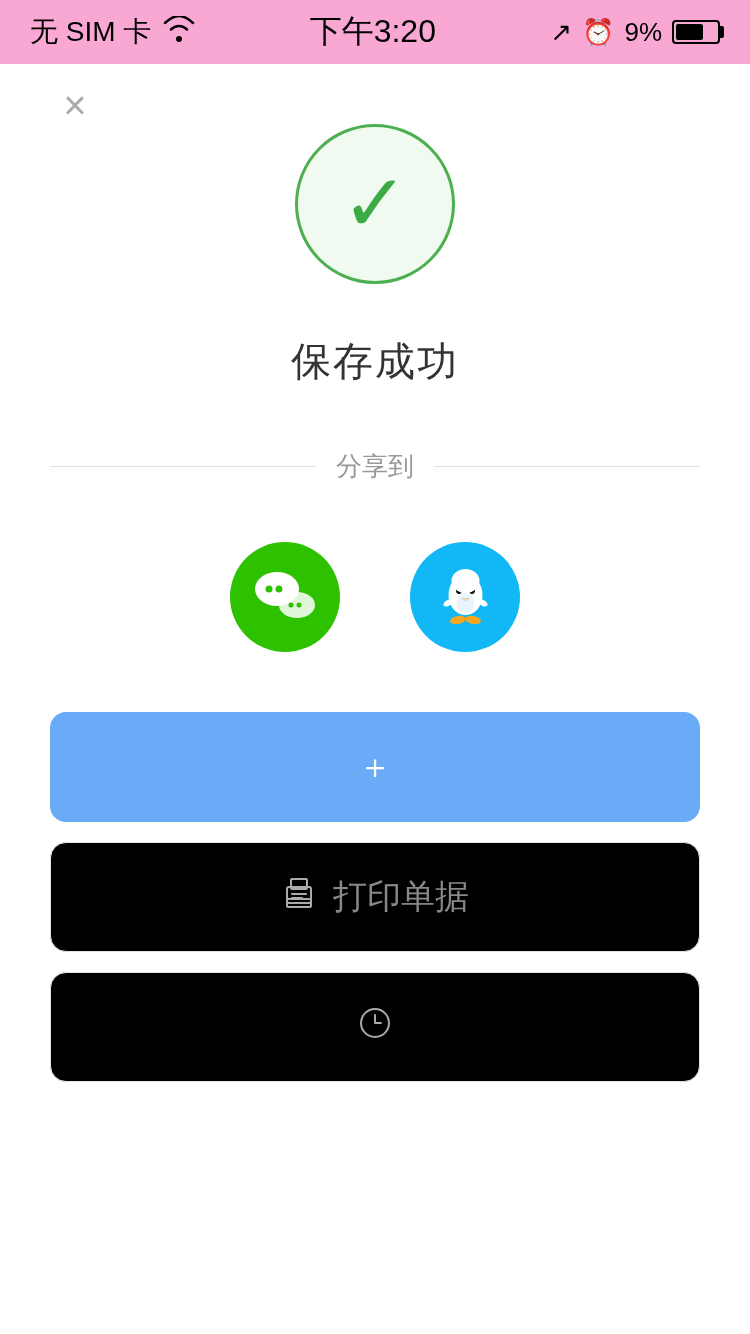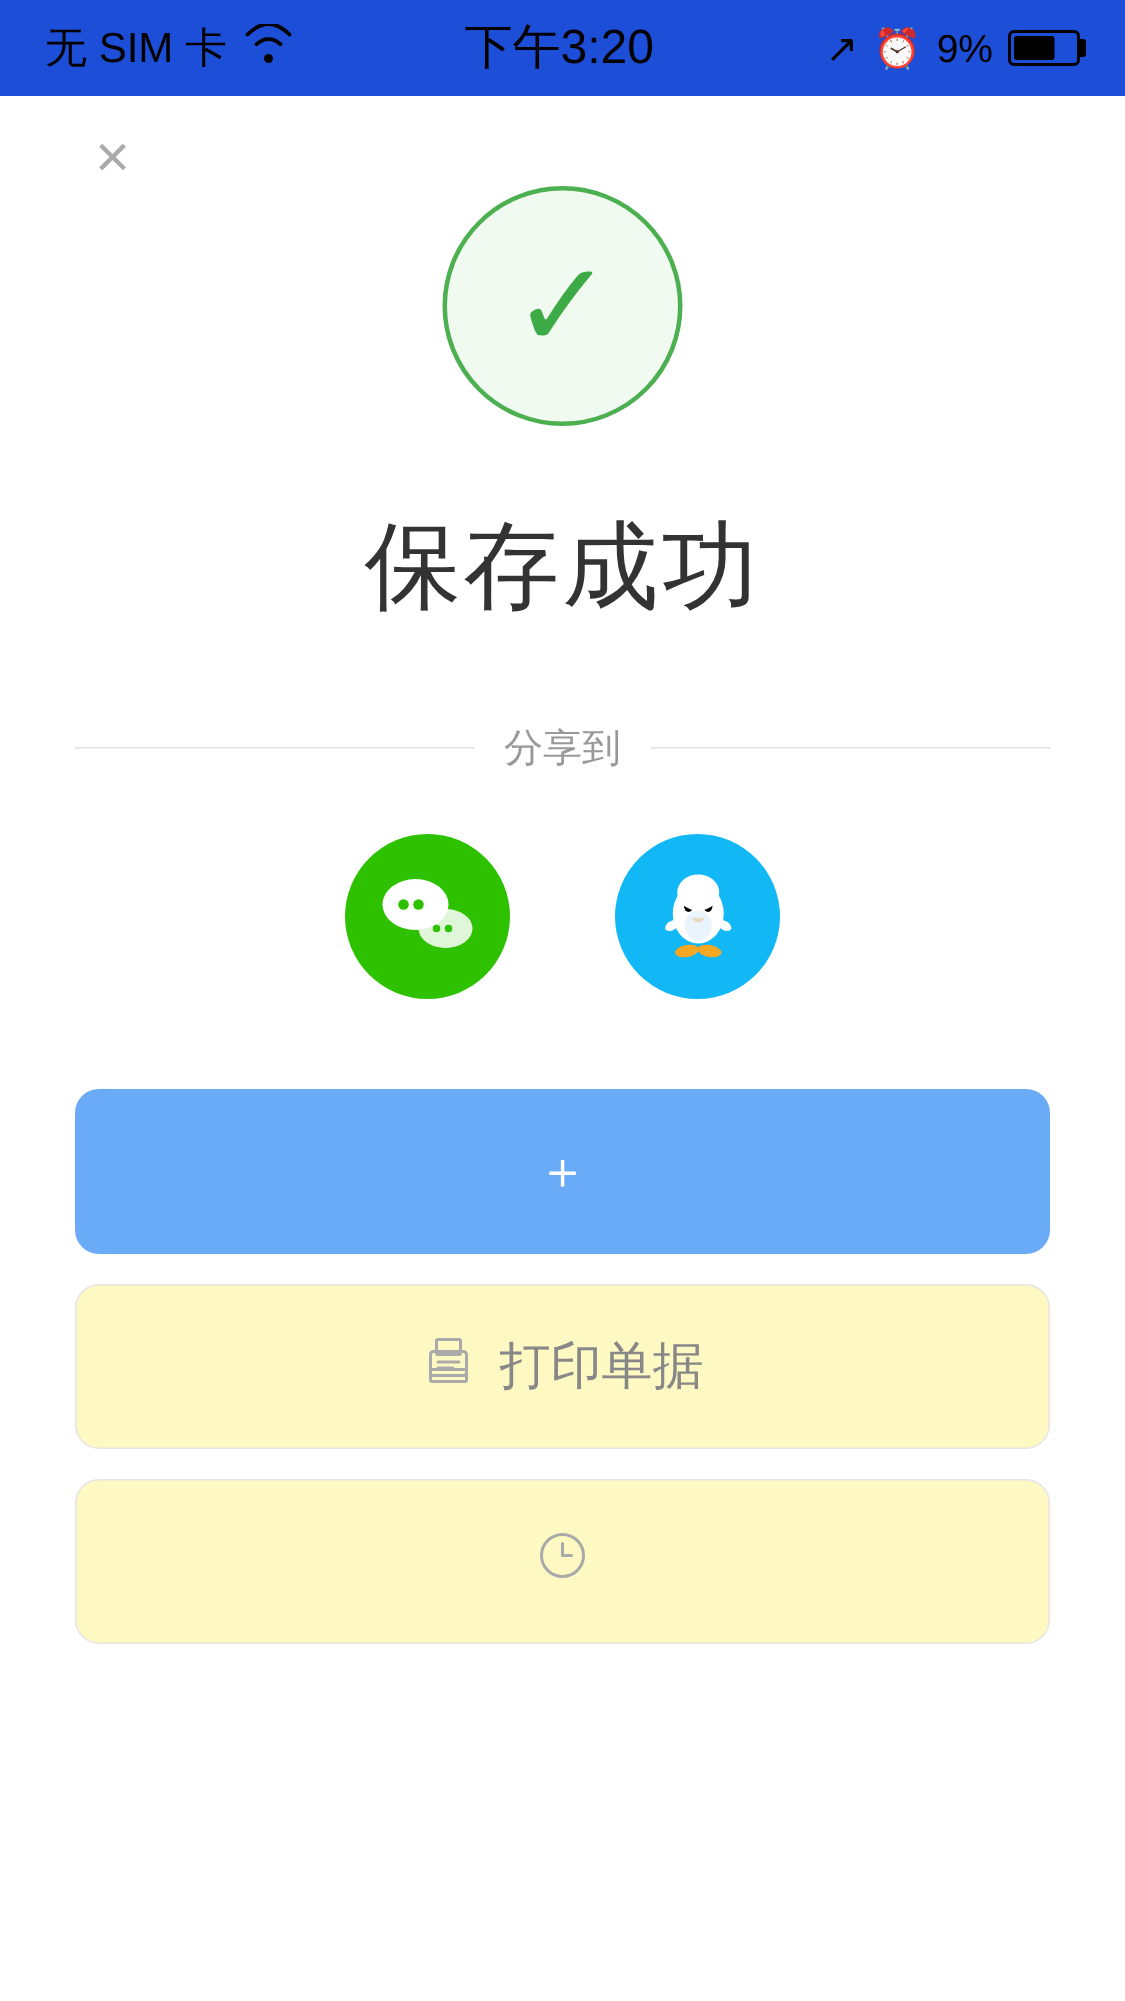--- a/index.html
+++ b/index.html
@@ -19,21 +19,21 @@
     }
 
     
     .status-bar {
       width: 100%;
       height: 64px;
       display: flex;
       align-items: center;
       justify-content: space-between;
       padding: 0 30px;
-      background: #1d4ed8;
+      background: #f9a8d4;
     }
 
     .status-left {
       display: flex;
       align-items: center;
       gap: 12px;
       font-size: 28px;
       color: #000;
       font-weight: 500;
     }
@@ -124,39 +124,39 @@
     }
 
     .checkmark {
       font-size: 80px;
       color: #3dab45;
       line-height: 1;
     }
 
     
     .success-title {
-      font-size: 64px;
+      font-size: 40px;
       color: #333;
       font-weight: 500;
       margin-bottom: 60px;
       letter-spacing: 2px;
     }
 
     
     .share-section {
       width: 100%;
       padding: 0 50px;
       margin-bottom: 60px;
     }
 
     .share-divider {
       display: flex;
       align-items: center;
       gap: 20px;
-      margin-bottom: 40px;
+      margin-bottom: 58px;
     }
 
     .share-divider::before,
     .share-divider::after {
       content: '';
       flex: 1;
       height: 1px;
       background: #e0e0e0;
     }
 
@@ -223,21 +223,21 @@
       border: none;
       outline: none;
     }
 
     .btn-primary {
       background: #6aabf7;
       color: #fff;
     }
 
     .btn-secondary {
-      background: #fef9c3;
+      background: #000000;
       color: #888;
       border: 1px solid #e5e5e5;
     }
   </style>
 </head>
 <body>
 
 <div class="status-bar">
   <div class="status-left">
     <span>无 SIM 卡</span>

